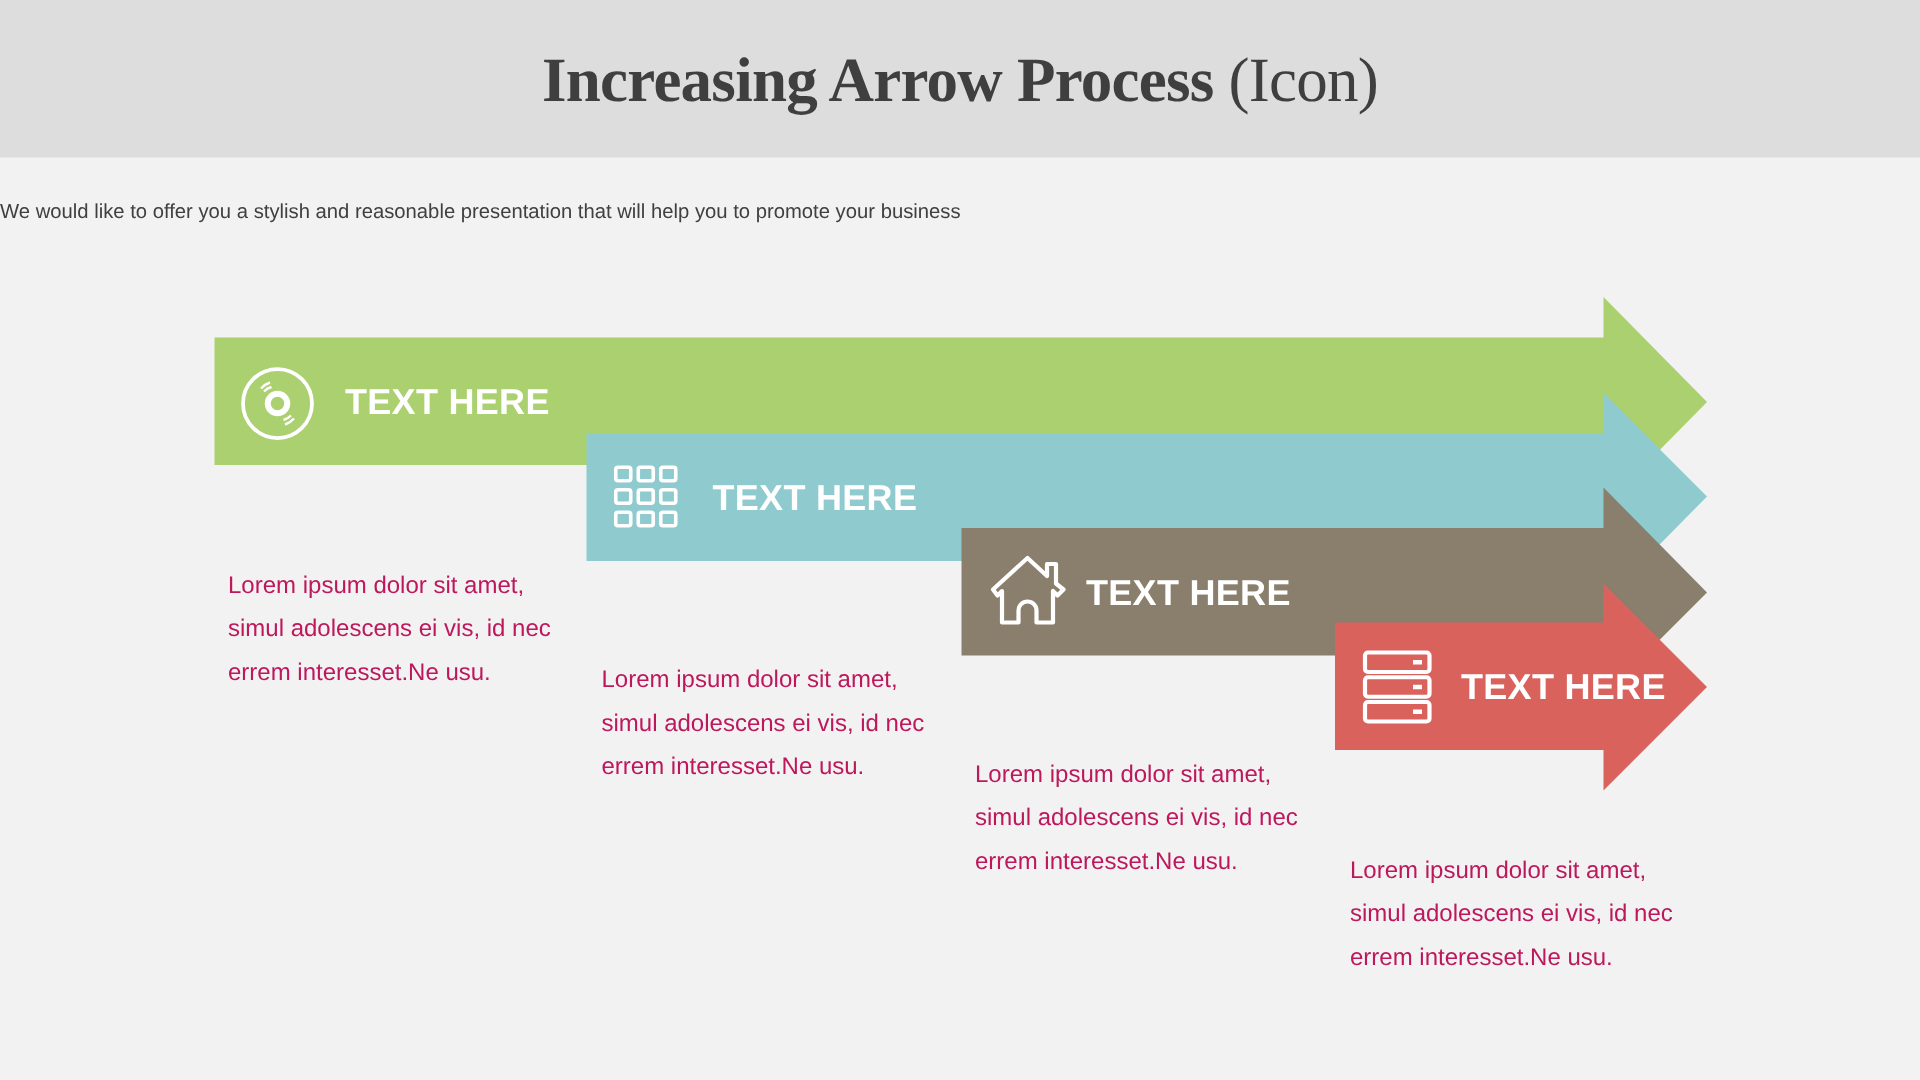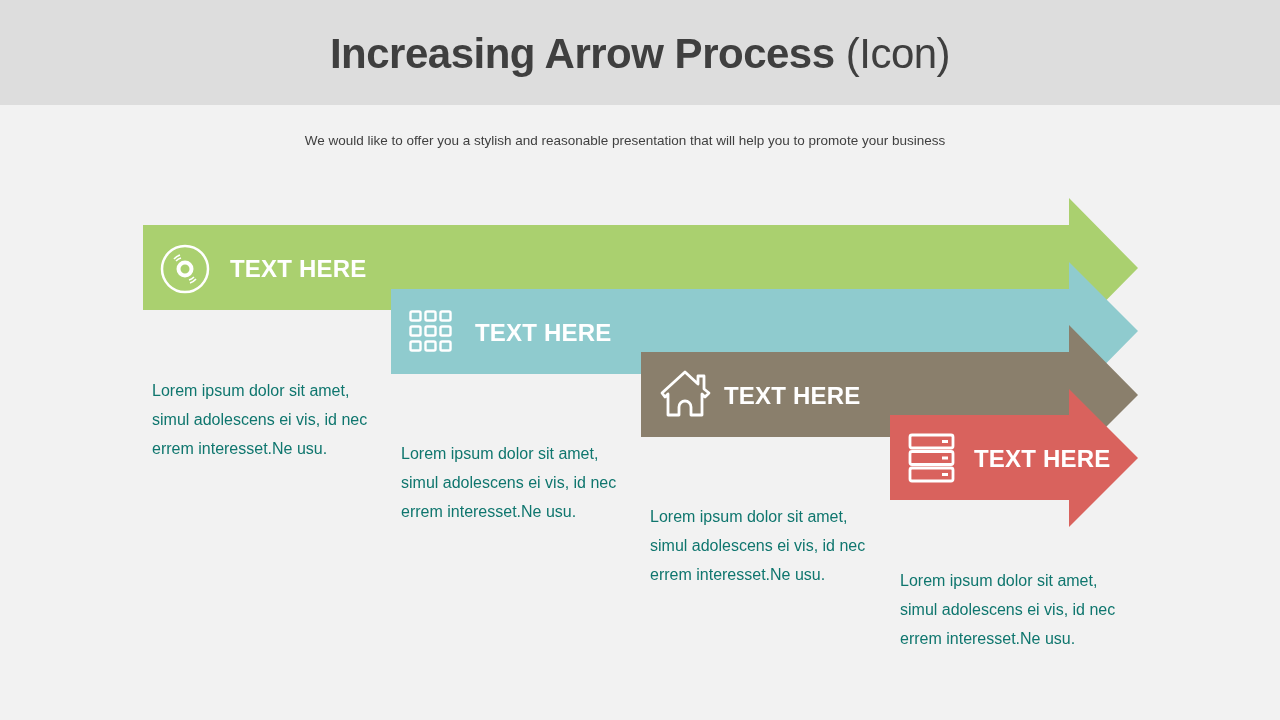--- a/index.html
+++ b/index.html
@@ -23,28 +23,28 @@
     }
     .title {
       position: absolute;
       left: 0; top: 26px;
       width: 1280px;
       text-align: center;
       font-size: 42px;
       color: #3f3f3f;
       line-height: 56px;
       letter-spacing: -0.5px;
+      font-family: Liberation Serif, serif;
     }
     .title .bold { font-weight: bold; }
     .title .light { font-weight: normal; }
     .subtitle {
       position: absolute;
       left: 0; top: 133px;
       width: 1250px;
-      text-align: center;
       font-size: 13.5px;
       color: #404040;
     }
     svg.arrows {
       position: absolute;
       left: 0; top: 0;
       width: 1280px;
       height: 720px;
     }
     .label {
@@ -56,21 +56,21 @@
       letter-spacing: 0.2px;
     }
     .icon {
       position: absolute;
     }
     .desc {
       position: absolute;
       width: 240px;
       font-size: 16px;
       line-height: 29px;
-      color: #0f766e;
+      color: #be185d;
     }
   </style>
 </head>
 <body>
 
 <div class="header-band"></div>
 <div class="title">
   <span class="bold">Increasing Arrow Process</span>
   <span class="light">(Icon)</span>
 </div>

